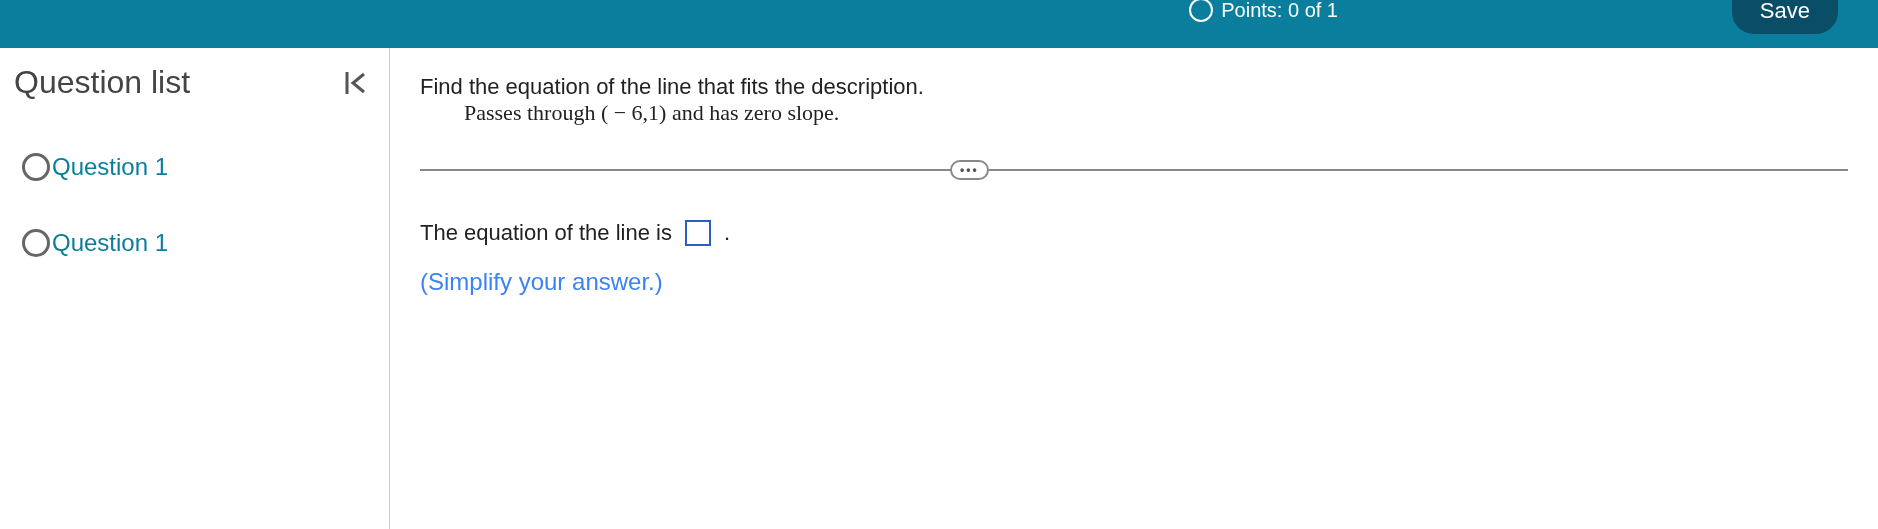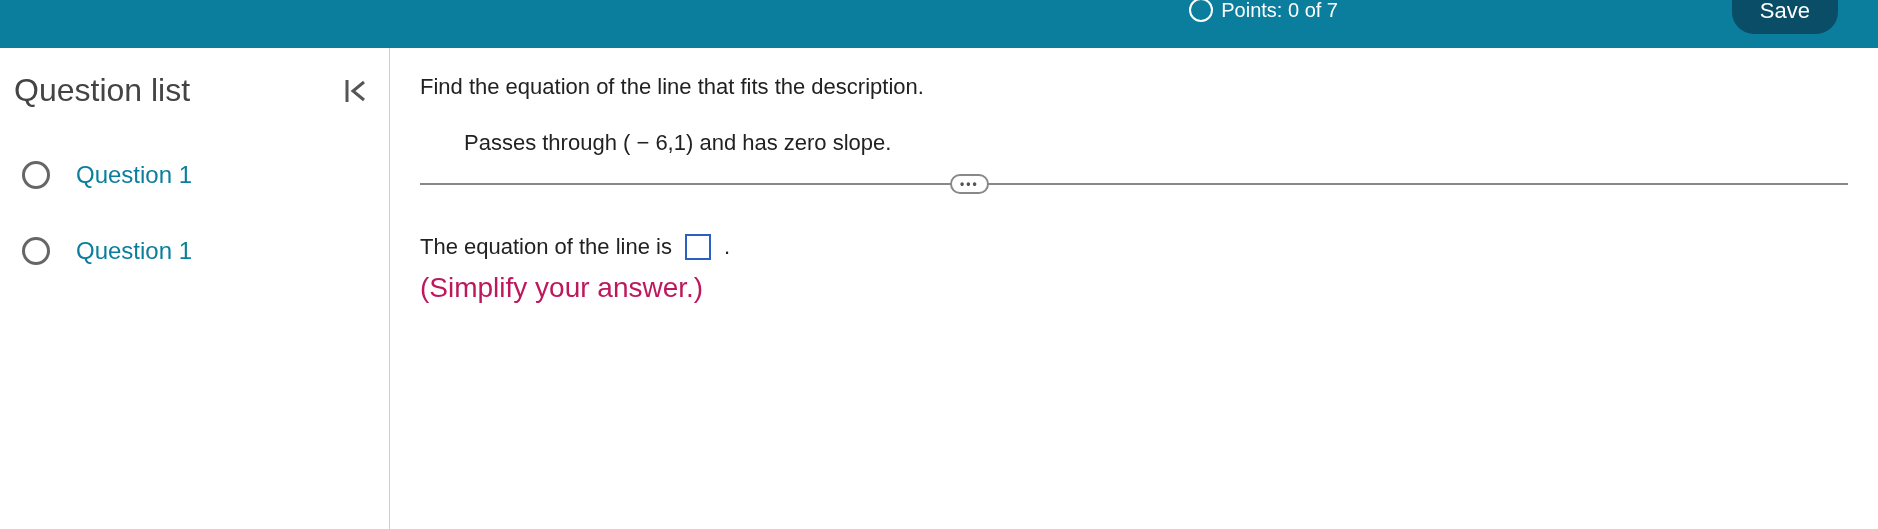--- a/index.html
+++ b/index.html
@@ -52,39 +52,39 @@
   }
   .sidebar {
     width: 390px;
     border-right: 1px solid #ccc;
     padding: 0;
   }
   .sidebar-header {
     display: flex;
     align-items: center;
     justify-content: space-between;
-    padding: 24px 18px 28px 14px;
+    padding: 16px 18px 28px 14px;
   }
   .sidebar-title {
     font-size: 32px;
     color: #444;
   }
   .collapse-icon {
     width: 28px;
     height: 28px;
     display: flex;
     align-items: center;
     justify-content: center;
     cursor: pointer;
   }
   .collapse-icon svg { stroke: #555; }
   .q-item {
     display: flex;
     align-items: center;
-    gap: 26px;
+    gap: 2px;
     padding: 24px 22px;
     cursor: pointer;
   }
   .q-radio {
     width: 28px;
     height: 28px;
     border: 3px solid #666;
     border-radius: 50%;
     flex-shrink: 0;
   }
@@ -92,22 +92,22 @@
     font-size: 24px;
     color: #0a7e9c;
   }
   .main {
     flex: 1;
     padding: 26px 30px 0 30px;
     color: #222;
     font-size: 22px;
     position: relative;
   }
-  .prompt-line1 { margin-bottom: 30px; }
-  .prompt-line2 { padding-left: 44px; margin-bottom: 18px; }
+  .prompt-line1 { margin-bottom: 0; }
+  .prompt-line2 { padding-left: 44px; margin-bottom: 34px; font-family: Liberation Serif, serif; }
   .divider-wrap {
     position: relative;
     height: 20px;
     margin-bottom: 40px;
   }
   .divider-line {
     border: none;
     border-top: 2px solid #888;
     position: absolute;
     top: 9px;
@@ -129,41 +129,41 @@
     cursor: pointer;
     letter-spacing: 2px;
     font-size: 12px;
     color: #555;
     font-weight: bold;
   }
   .answer-row {
     display: flex;
     align-items: center;
     gap: 13px;
-    margin-bottom: 12px;
+    margin-bottom: 22px;
   }
   .answer-input {
     width: 26px;
     height: 26px;
     border: 2px solid #2b5fc1;
     background: #fff;
     display: inline-block;
   }
   .instruction {
-    color: #be185d;
-    font-size: 28px;
+    color: #3b82f6;
+    font-size: 24px;
   }
 </style>
 </head>
 <body>
 
 <div class="top-bar">
   <div class="points">
     <span class="points-ring"></span>
-    <span>Points: 0 of 7</span>
+    <span>Points: 0 of 1</span>
   </div>
   <button class="save-btn">Save</button>
 </div>
 
 <div class="layout">
   <aside class="sidebar">
     <div class="sidebar-header">
       <span class="sidebar-title">Question list</span>
       <span class="collapse-icon">
         <svg width="26" height="26" viewBox="0 0 26 26" fill="none" stroke-width="3">

